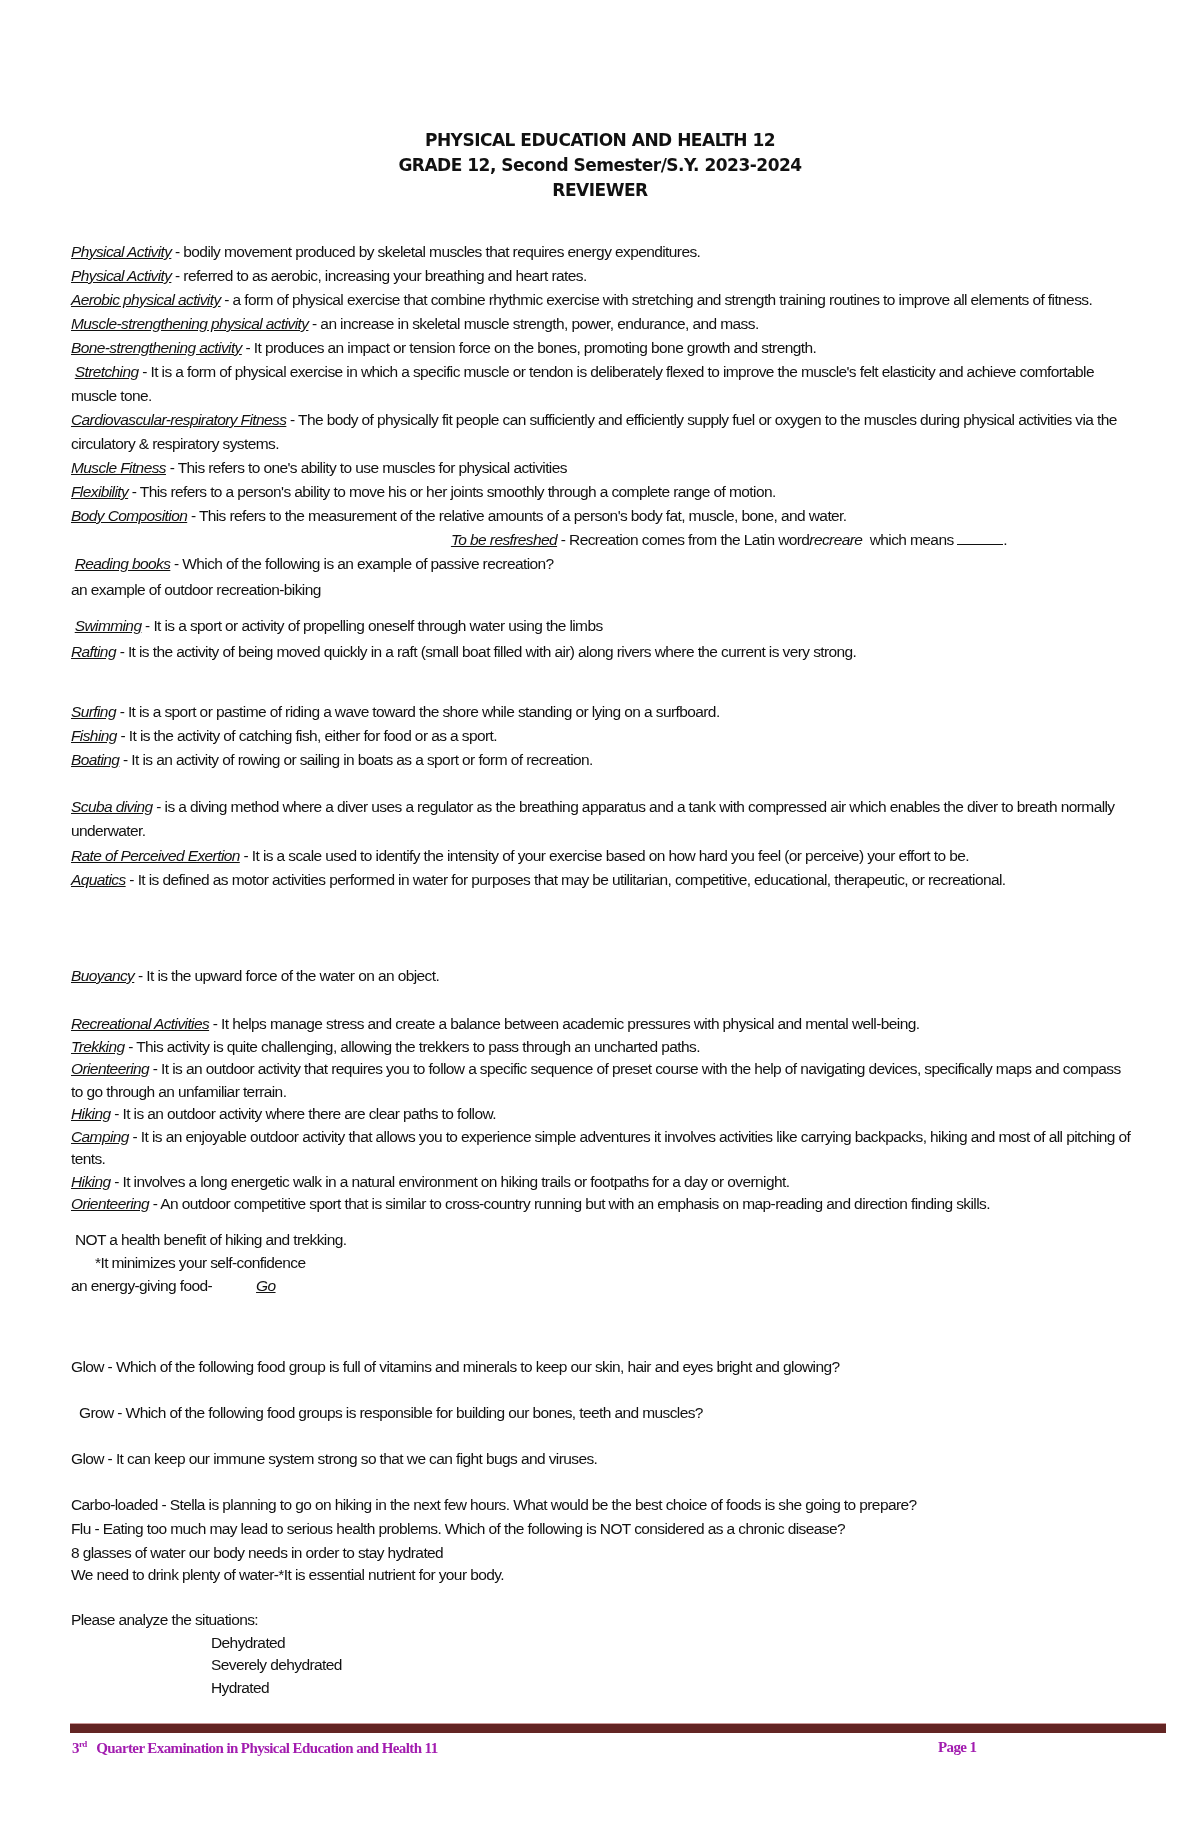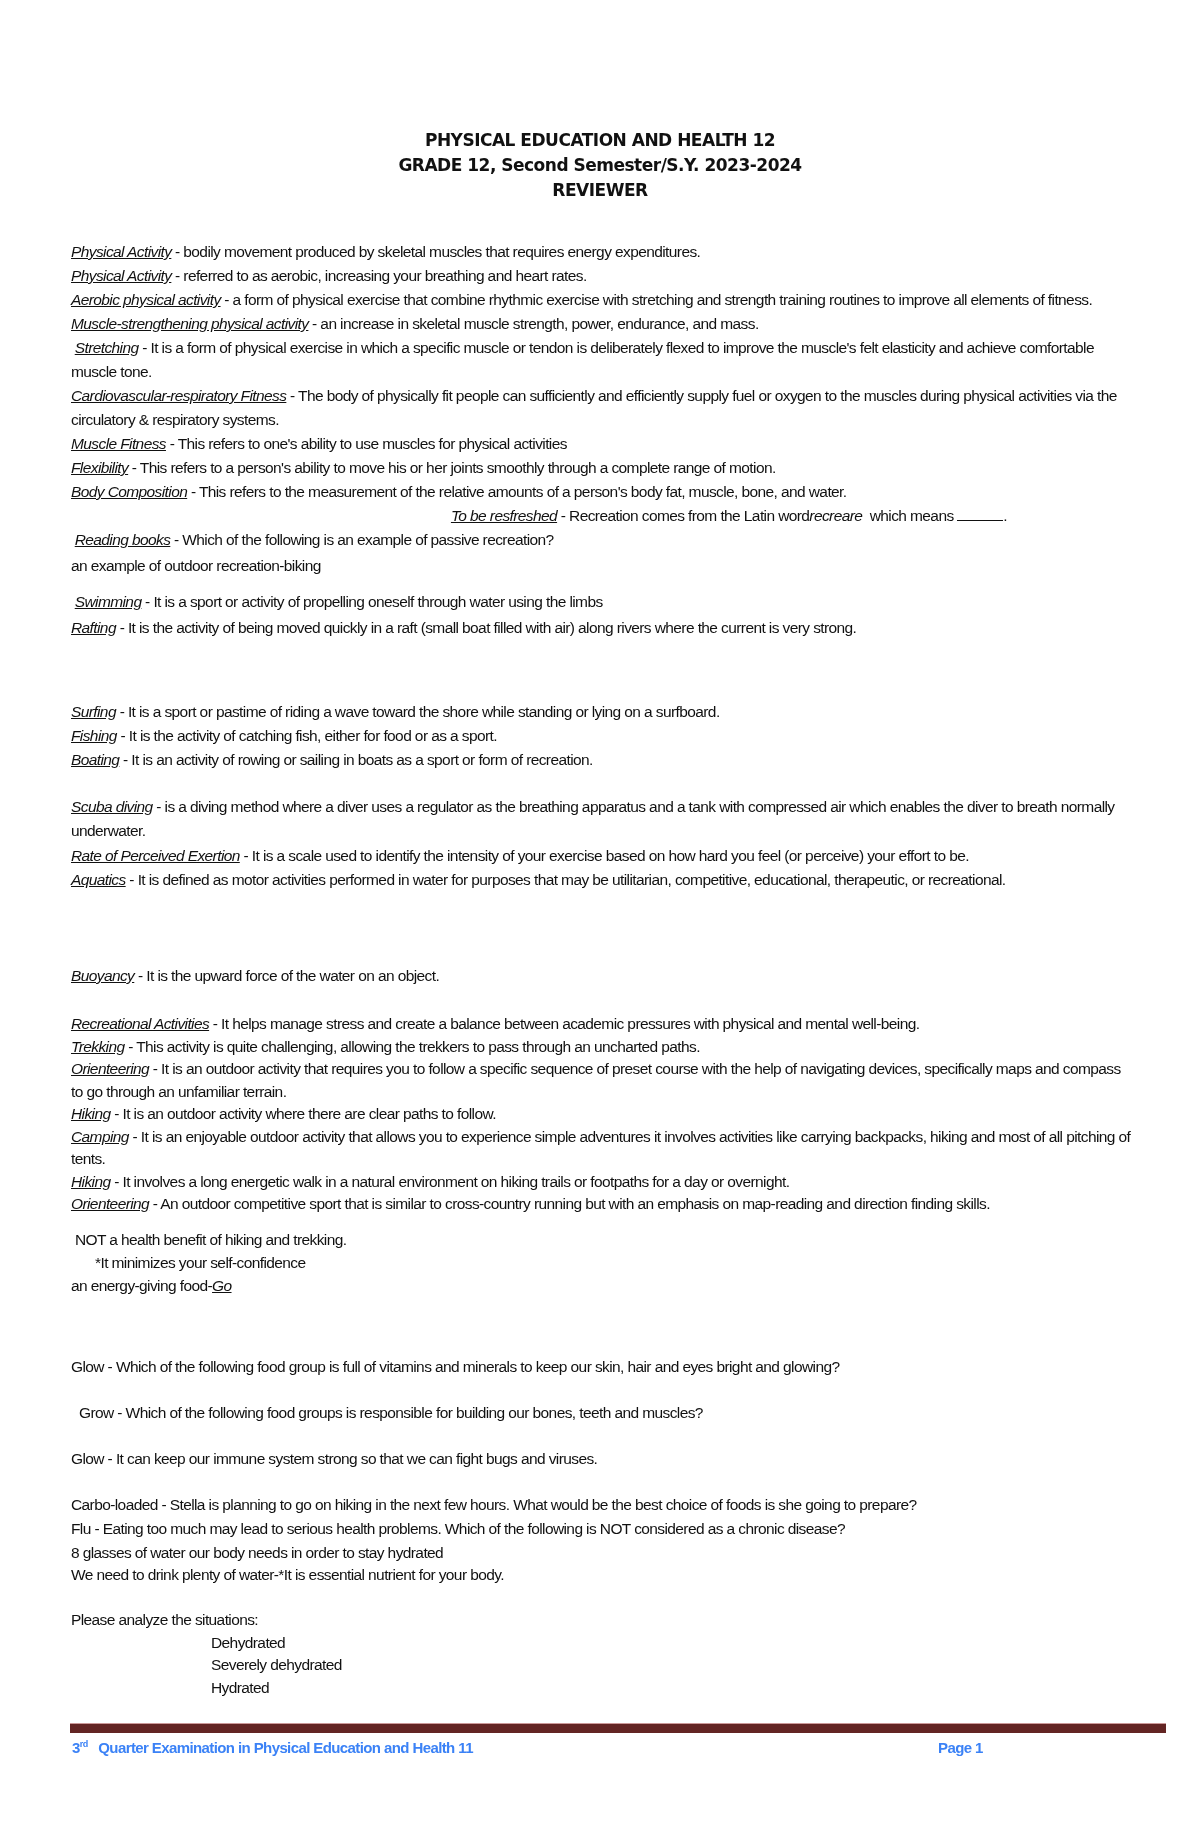--- a/index.html
+++ b/index.html
@@ -6,43 +6,44 @@
   body { width: 1200px; height: 1835px; position: relative; overflow: hidden; color: #111; }
   .page { position: absolute; left: 0; top: 0; width: 1099px; height: 1835px; background: #fff; }
   .title-block { position: absolute; top: 128px; left: 0; width: 1200px; text-align: center;
     font-family: "DejaVu Sans", sans-serif; font-weight: bold; font-size: 17px; line-height: 25px; letter-spacing: -0.5px; }
   .body-text { position: absolute; left: 71px; width: 1060px; font-family: "Liberation Sans", sans-serif;
     font-size: 15.5px; letter-spacing: -0.6px; line-height: 24px; }
   .line { position: absolute; left: 71px; width: 1060px; font-family: "Liberation Sans", sans-serif;
     font-size: 15.5px; letter-spacing: -0.6px; line-height: 23.5px; white-space: normal; }
   .term { font-style: italic; text-decoration: underline; }
   .it { font-style: italic; }
-  .u { text-decoration: underline; }
+  .u { text-decoration: underline; margin-left: 44px; }
   .blank { display: inline-block; width: 46px; border-bottom: 1px solid #111; height: 14px; vertical-align: baseline; }
   .footer-rule { position: absolute; left: 70px; top: 1723px; width: 1096px; height: 9px; background: #632523; border-top: 1px solid #c99; }
-  .footer { position: absolute; top: 1739px; font-family: Liberation Sans, sans-serif; font-weight: bold; font-size: 15px; letter-spacing: -0.6px; color: #3b82f6; }
+  .footer { position: absolute; top: 1739px; font-family: Liberation Serif, serif; font-weight: bold; font-size: 15px; letter-spacing: -0.6px; color: #a21caf; }
   .footer sup { font-size: 9px; }
   .indent { padding-left: 140px; }
 </style>
 </head>
 <body>
 
 <div class="page">
 
   <div class="title-block">
     <div>PHYSICAL EDUCATION AND HEALTH 12</div>
     <div>GRADE 12, Second Semester/S.Y. 2023-2024</div>
     <div>REVIEWER</div>
   </div>
 
   <div class="body-text" style="top:240px;">
     <div><span class="term">Physical Activity</span><span> - </span><span>bodily movement produced by skeletal muscles that requires energy expenditures.</span></div>
     <div><span class="term">Physical Activity</span><span>  - </span><span>referred to as aerobic, increasing your breathing and heart rates.</span></div>
     <div><span class="term">Aerobic physical activity</span><span> - </span><span>a form of physical exercise that combine rhythmic exercise with stretching and     strength training routines to improve all elements of fitness.</span></div>
     <div><span class="term">Muscle-strengthening physical activity</span><span>  -  </span><span>an increase in skeletal muscle strength, power, endurance, and mass.</span></div>
+    <div><span class="term">Bone-strengthening activity</span><span>  - </span><span>It produces an impact or tension force on the bones, promoting bone growth and strength.</span></div>
     <div>&nbsp;<span class="term">Stretching</span><span> - </span><span>It is a form of physical exercise in which a specific muscle or tendon is deliberately flexed to improve the muscle's felt elasticity and achieve comfortable muscle tone.</span></div>
     <div><span class="term">Cardiovascular-respiratory Fitness</span><span>   - </span><span>The body of physically fit people can sufficiently and efficiently supply fuel or oxygen to the muscles during physical activities via the circulatory &amp; respiratory systems.</span></div>
     <div><span class="term">Muscle Fitness</span><span> - </span><span>This refers to one's ability to use muscles for physical activities</span></div>
     <div><span class="term">Flexibility</span><span> - </span><span>This refers to a person's ability to move his or her joints smoothly through a complete range of motion.</span></div>
     <div><span class="term">Body Composition</span><span> -  </span><span>This refers to the measurement of the relative amounts of a person's body fat,      muscle, bone, and water.</span></div>
     <div style="display:flex; justify-content:flex-end; width:910px;margin-left:26px;">
       <span>&nbsp;<span class="term">To be resfreshed</span><span> - </span><span>Recreation comes from the Latin word</span></span>
       <span><span class="it">recreare</span>&nbsp; <span>which means</span> <span class="blank"></span><span>.</span></span>
     </div>
     <div>&nbsp;<span class="term">Reading books</span><span> - </span><span>Which of the following is an example of passive recreation?</span></div>

